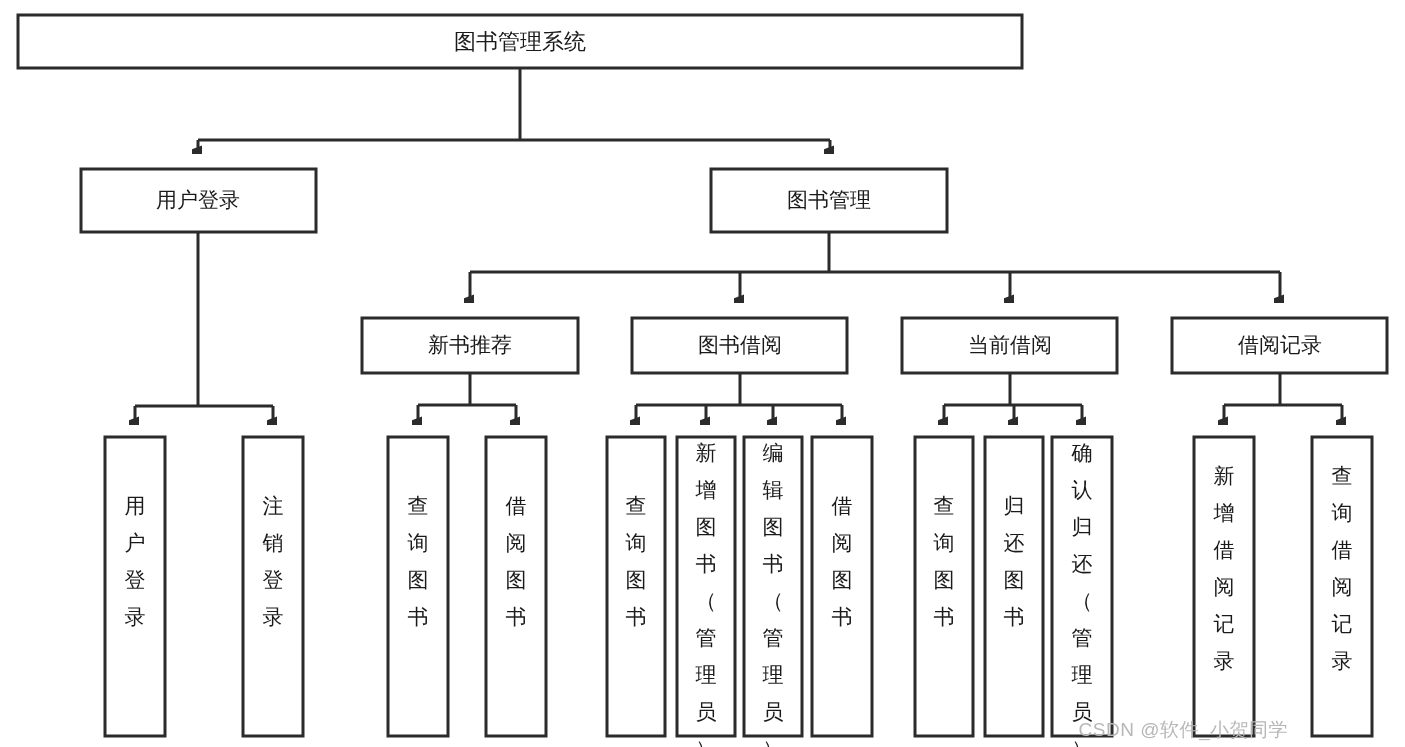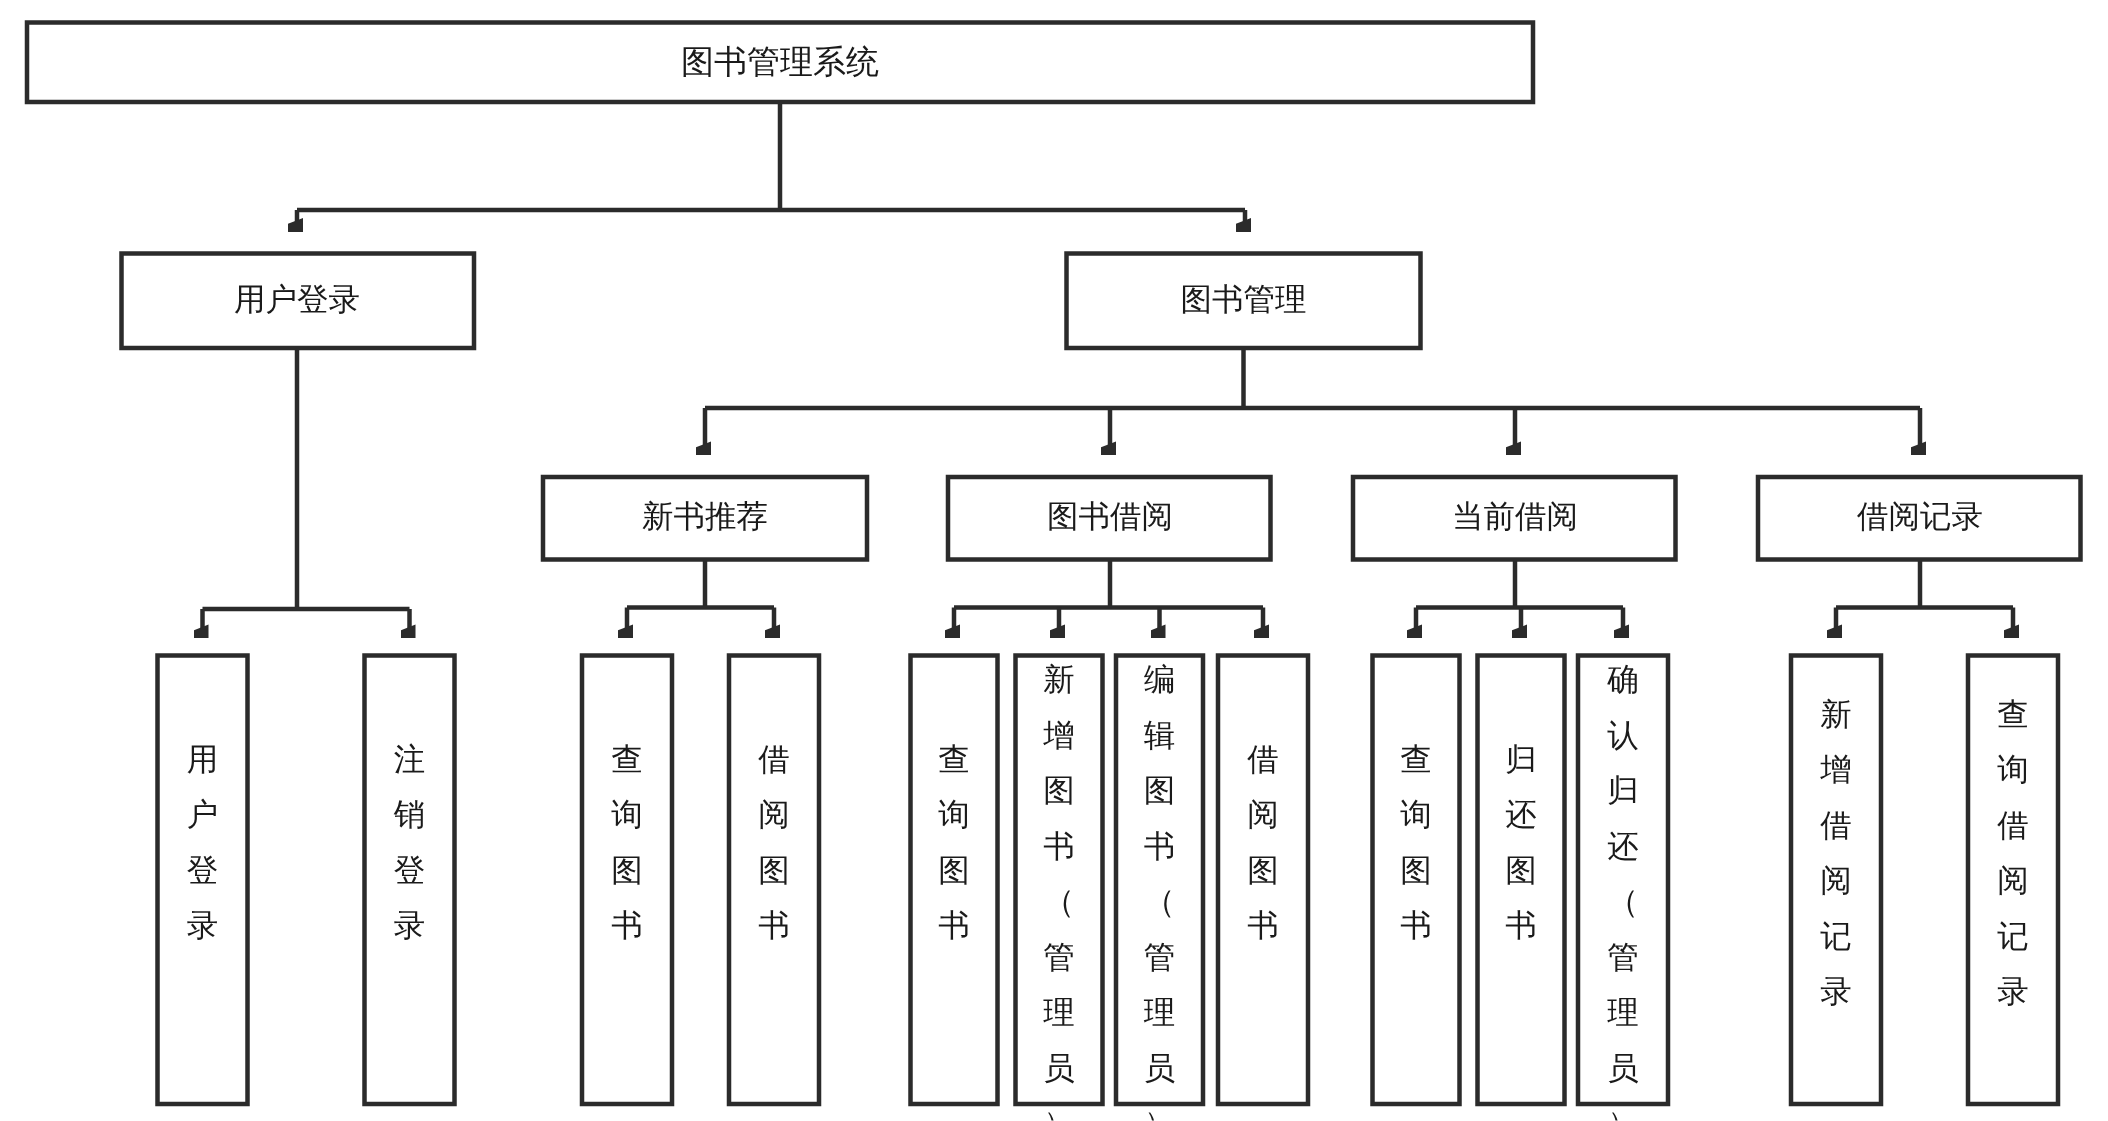--- a/index.html
+++ b/index.html
@@ -207,13 +207,14 @@
     <g>
       <rect class="node-box" x="1194" y="437" width="60" height="299"></rect>
       <text class="vlabel" x="1224" y="483"><tspan x="1224" y="483">新</tspan><tspan x="1224" y="520">增</tspan><tspan x="1224" y="557">借</tspan><tspan x="1224" y="594">阅</tspan><tspan x="1224" y="631">记</tspan><tspan x="1224" y="668">录</tspan></text>
     </g>
     <g>
       <rect class="node-box" x="1312" y="437" width="60" height="299"></rect>
       <text class="vlabel" x="1342" y="483"><tspan x="1342" y="483">查</tspan><tspan x="1342" y="520">询</tspan><tspan x="1342" y="557">借</tspan><tspan x="1342" y="594">阅</tspan><tspan x="1342" y="631">记</tspan><tspan x="1342" y="668">录</tspan></text>
     </g>
   </svg>
 
+  <div class="watermark">CSDN @软件_小贺同学</div>
 </div>
 
 </body></html>

